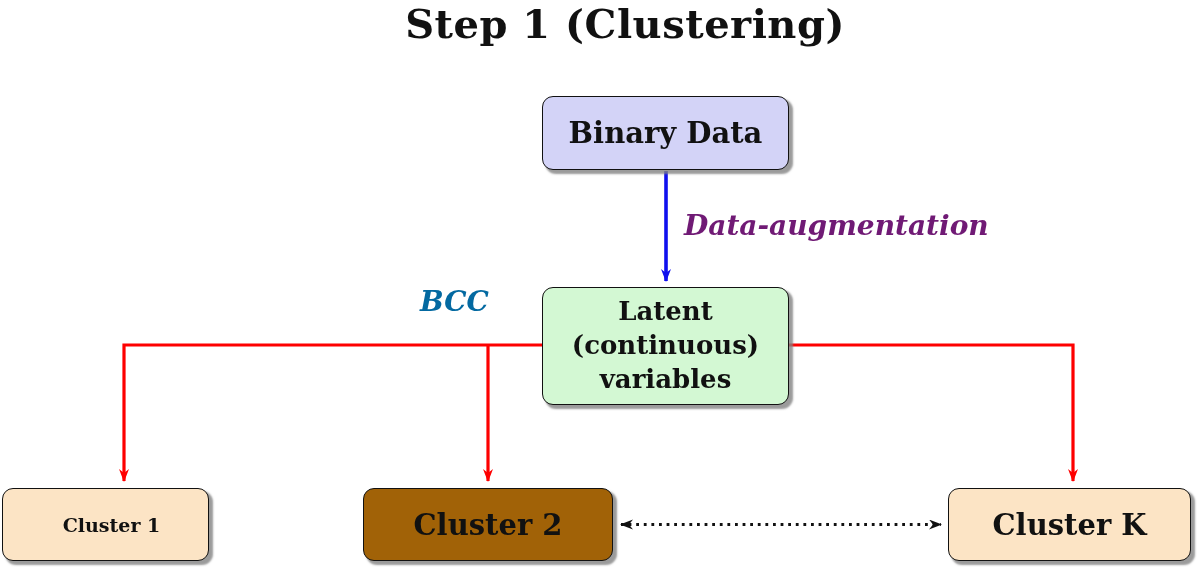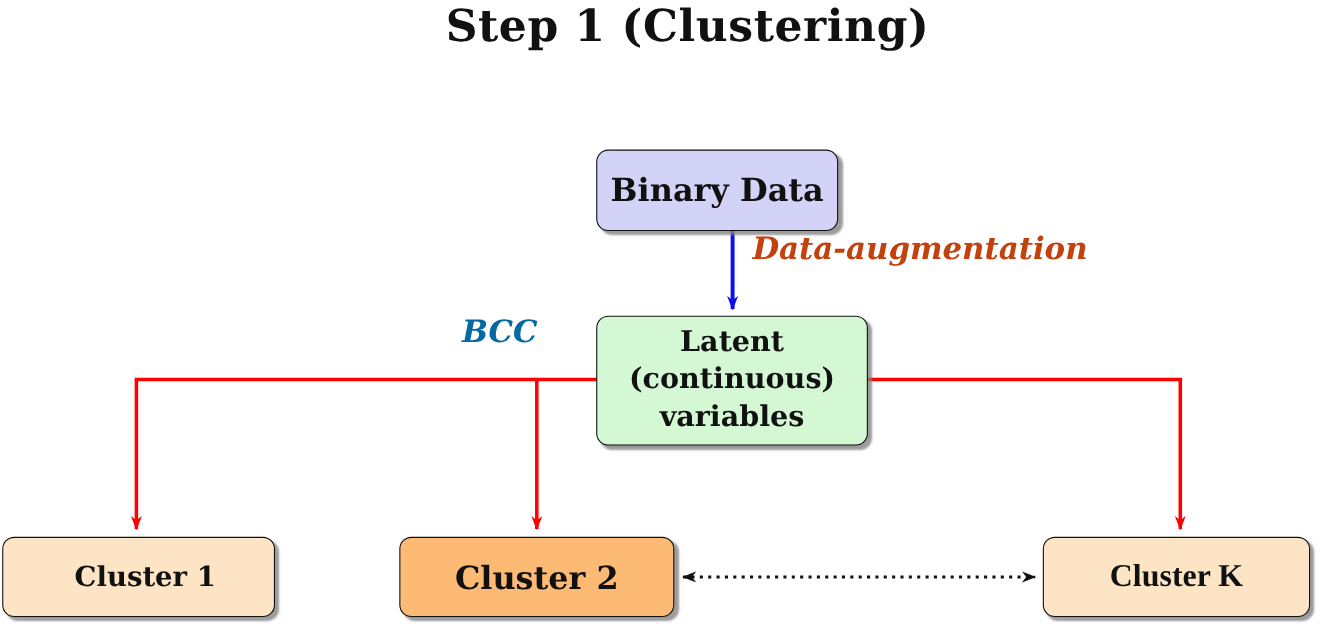--- a/index.html
+++ b/index.html
@@ -29,24 +29,24 @@
     align-items: center;
     justify-content: center;
     border: 1.8px solid #111111;
     border-radius: 11px;
     box-shadow: 3.5px 3.5px 2px rgba(130,130,130,0.8);
     font-weight: bold;
     color: #111111;
     text-align: center;
     box-sizing: border-box;
   }
-  .node-binary   { left: 542px; top:  96px; width: 220px; height: 74px;  font-size: 29px; margin-top: 40px; }
+  .node-binary   { left: 542px; top:  96px; width: 247px; height: 74px;  font-size: 29px; }
   .node-latent   { left: 542px; top: 287px; width: 247px; height: 118px; font-size: 26px;
                    line-height: 1.3; white-space: pre-line; }
-  .node-cluster1 { left:   2px; top: 488px; width: 248px; height: 73px; font-size: 25px; padding-left: 12px; }
+  .node-cluster1 { left:   2px; top: 488px; width: 207px; height: 73px; font-size: 19px; padding-left: 12px; }
   .node-cluster2 { left: 363px; top: 488px; width: 250px; height: 73px; font-size: 29px; }
   .node-clusterk { left: 948px; top: 488px; width: 243px; height: 73px; font-size: 29px; }
   .edge-label {
     position: absolute;
     font-style: italic;
     font-weight: bold;
     white-space: nowrap;
   }
   .label-augmentation { left: 684px; top: 209px; font-size: 28px; }
   .label-bcc          { left: 420px; top: 285px; font-size: 28px; }
@@ -80,35 +80,35 @@
 
     <line x1="621" y1="524.5" x2="941" y2="524.5" stroke-width="2.8" stroke-dasharray="2.8 4.8" marker-start="url(#arrowBlack)" marker-end="url(#arrowBlack)" stroke="#111111"></line>
   </svg>
 
   <div class="title">Step 1 (Clustering)</div>
 
   <div class="node node-binary" style="background: rgb(211, 211, 247);">
     <span>Binary Data</span>
   </div>
 
-  <div class="edge-label label-augmentation" style="color: #c2410c;">Data-augmentation</div>
+  <div class="edge-label label-augmentation" style="color: #701a75;">Data-augmentation</div>
 
   <div class="edge-label label-bcc" style="color: #0369a1;">BCC</div>
 
   <div class="node node-latent" style="background: rgb(211, 248, 211);">
     <span>Latent
 (continuous)
 variables</span>
   </div>
 
   <div class="node node-cluster1" style="background: rgb(252, 228, 197);">
     <span>Cluster 1</span>
   </div>
 
-  <div class="node node-cluster2" style="background: #fdba74;">
+  <div class="node node-cluster2" style="background: #a16207;">
     <span>Cluster 2</span>
   </div>
 
-  <div class="node node-clusterk" style="background: rgb(252, 228, 197); font-family: Liberation Serif, serif;">
+  <div class="node node-clusterk" style="background: rgb(252, 228, 197);">
     <span>Cluster K</span>
   </div>
 
 </div>
 
 </body></html>

